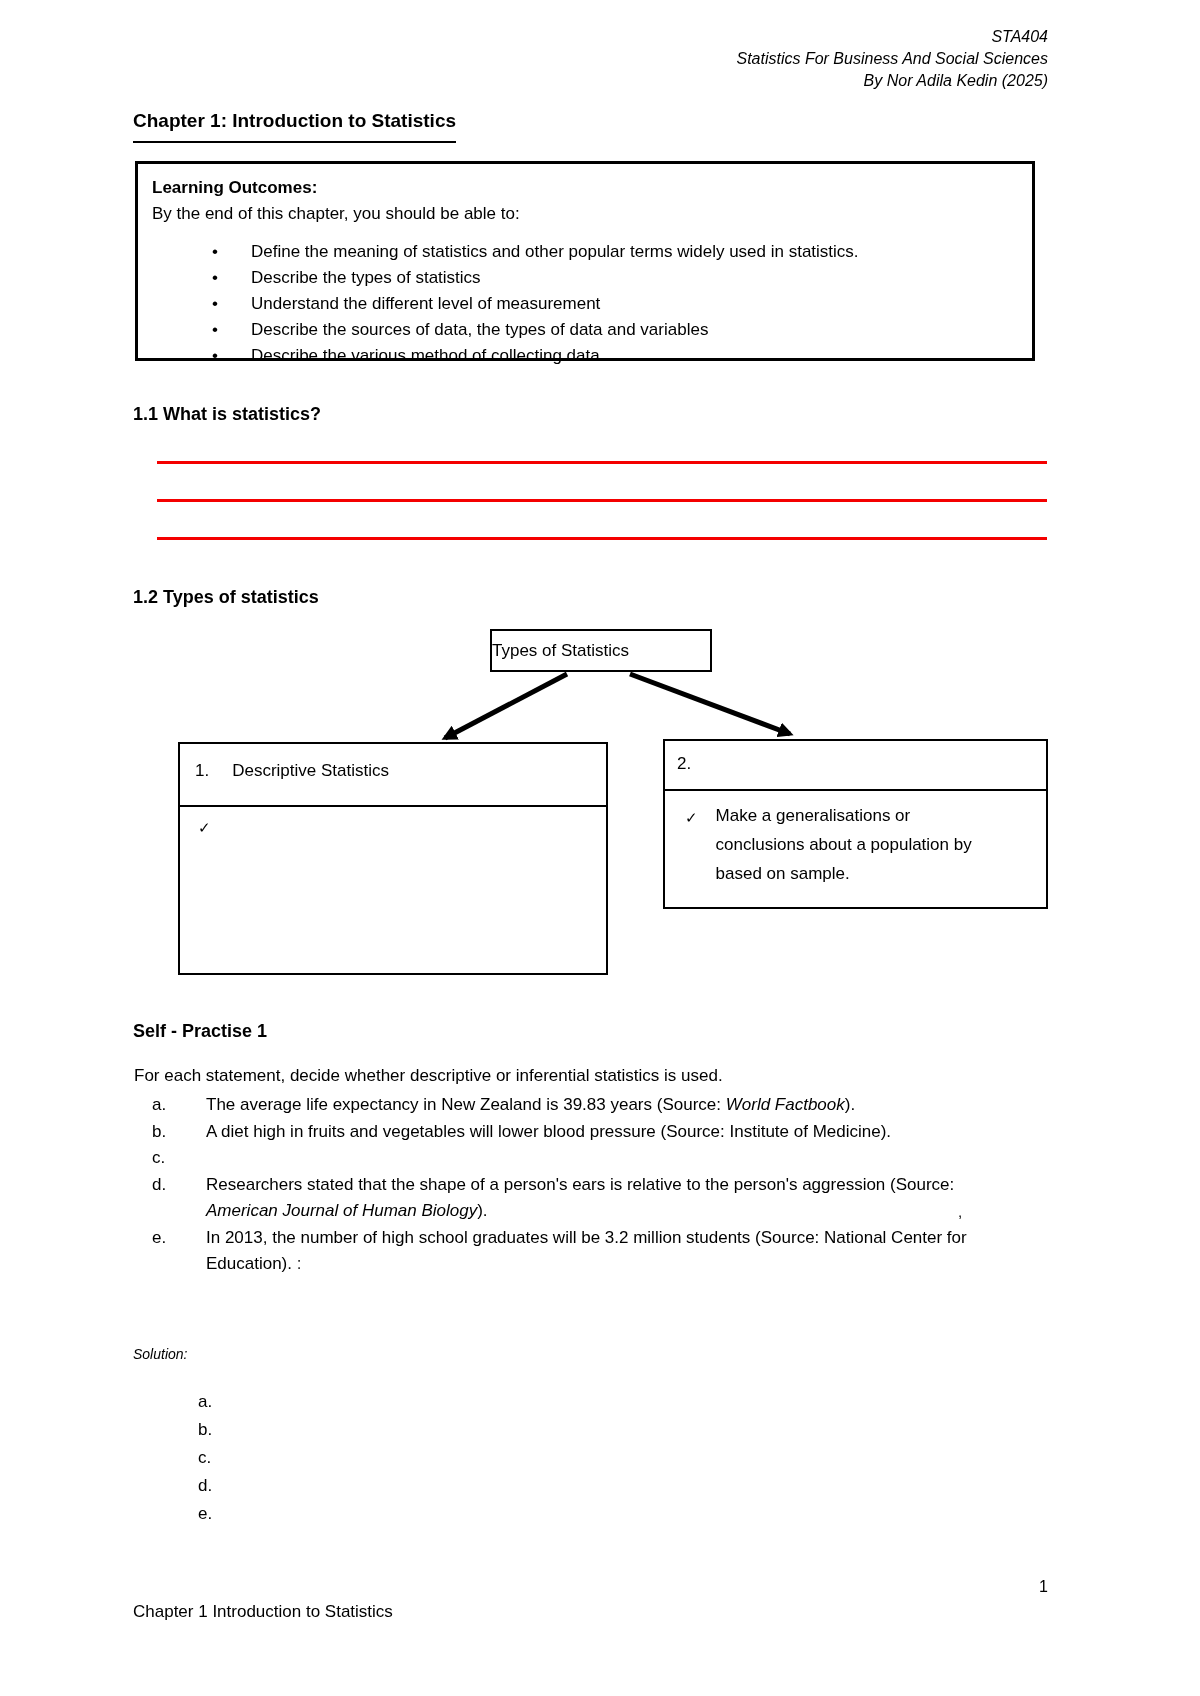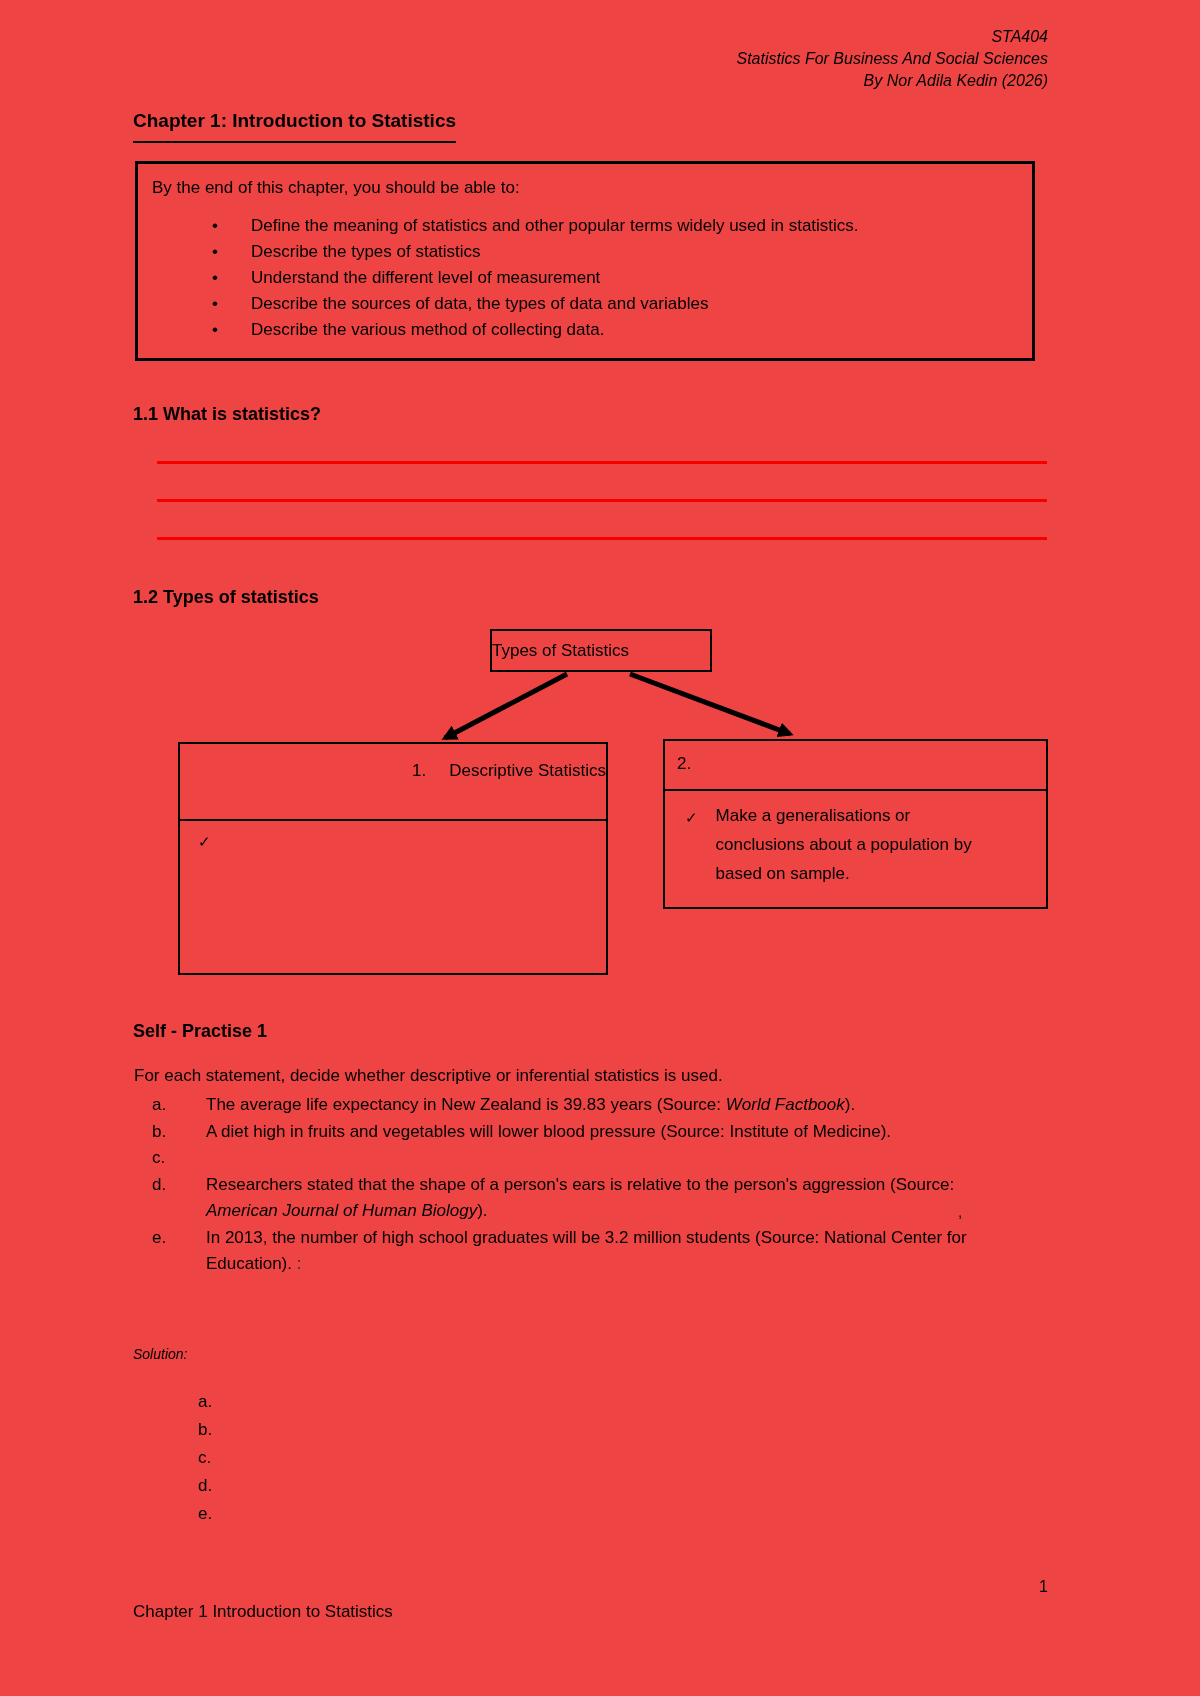--- a/index.html
+++ b/index.html
@@ -1,19 +1,19 @@
 <!DOCTYPE html>
 <html><head>
 <meta charset="utf-8">
 <style>
   html,body{margin:0;padding:0;background:#e8e8e8;}
   .page{
     position:relative;
     width:1200px;height:1696px;
-    background:#ef4444;
+    background:#ffffff;
     font-family:"Liberation Sans", sans-serif;
     color:#000;
     overflow:hidden;
     margin:0 auto;
   }
   .abs{position:absolute;}
 
   
   .header-block{
     top:26px;right:152px;
@@ -63,21 +63,21 @@
     left:490px;top:629px;width:222px;height:43px;
     border:2px solid #000;box-sizing:border-box;
     display:flex;align-items:center;justify-content:flex-start;
     font-size:17px;
   }
   .arrows{left:400px;top:668px;width:420px;height:80px;}
   .d-box{border:2px solid #000;box-sizing:border-box;font-size:17px;}
   .left-box{left:178px;top:742px;width:430px;height:233px;}
   .right-box{left:663px;top:739px;width:385px;height:170px;}
   .box-header{border-bottom:2px solid #000;box-sizing:border-box;}
-  .left-box .box-header{height:77px;padding:17px 0 0 15px;text-align:right;}
+  .left-box .box-header{height:63px;padding:17px 0 0 15px;}
   .right-box .box-header{height:50px;padding:13px 0 0 12px;}
   .num{display:inline-block;margin-right:23px;}
   .box-body{box-sizing:border-box;}
   .left-box .box-body{padding:11px 0 0 18px;}
   .right-box .box-body{display:flex;padding:10px 0 0 20px;line-height:29px;}
   .check{font-size:15px;}
   .right-box .check{margin-right:18px;flex:none;padding-top:2px;}
   .right-box .body-text{width:272px;}
 
   
@@ -102,28 +102,29 @@
   .footer-text{left:133px;top:1602px;font-size:17px;}
 </style>
 </head>
 <body>
 
 <div class="page">
 
   <div class="abs header-block">
     <div>STA404</div>
     <div>Statistics For Business And Social Sciences</div>
-    <div>By Nor Adila Kedin (2026)</div>
+    <div>By Nor Adila Kedin (2025)</div>
   </div>
 
   <div class="abs doc-title">
     <span>Chapter 1: Introduction to Statistics</span>
   </div>
 
   <div class="abs outcomes-box">
+    <div class="lo-title">Learning Outcomes:</div>
     <div class="lo-intro">By the end of this chapter, you should be able to:</div>
     <ul class="lo-list">
       <li>Define the meaning of statistics and other popular terms widely used in statistics.</li>
       <li>Describe the types of statistics</li>
       <li>Understand the different level of measurement</li>
       <li>Describe the sources of data, the types of data and variables</li>
       <li>Describe the various method of collecting data.</li>
     </ul>
   </div>
 

